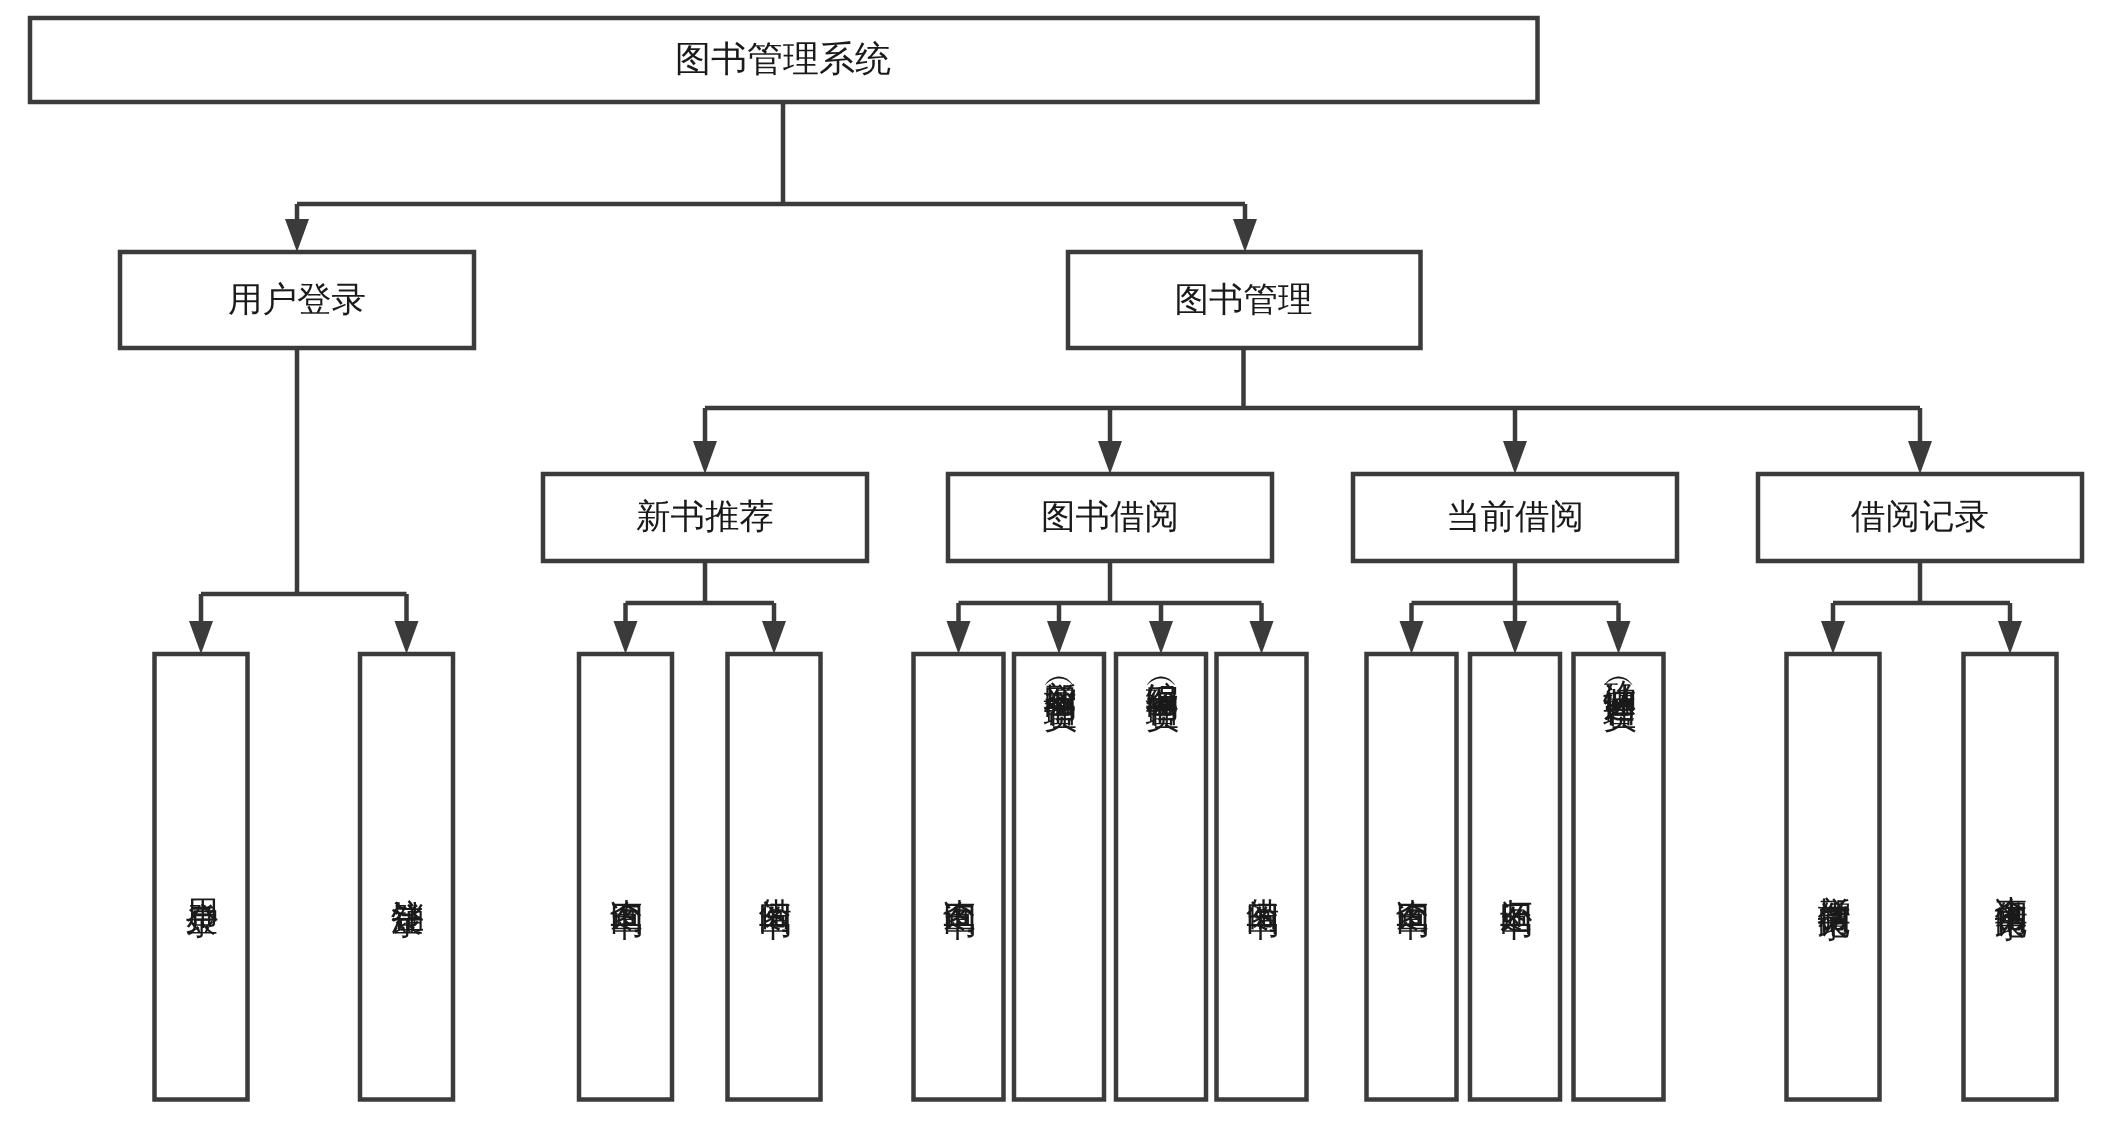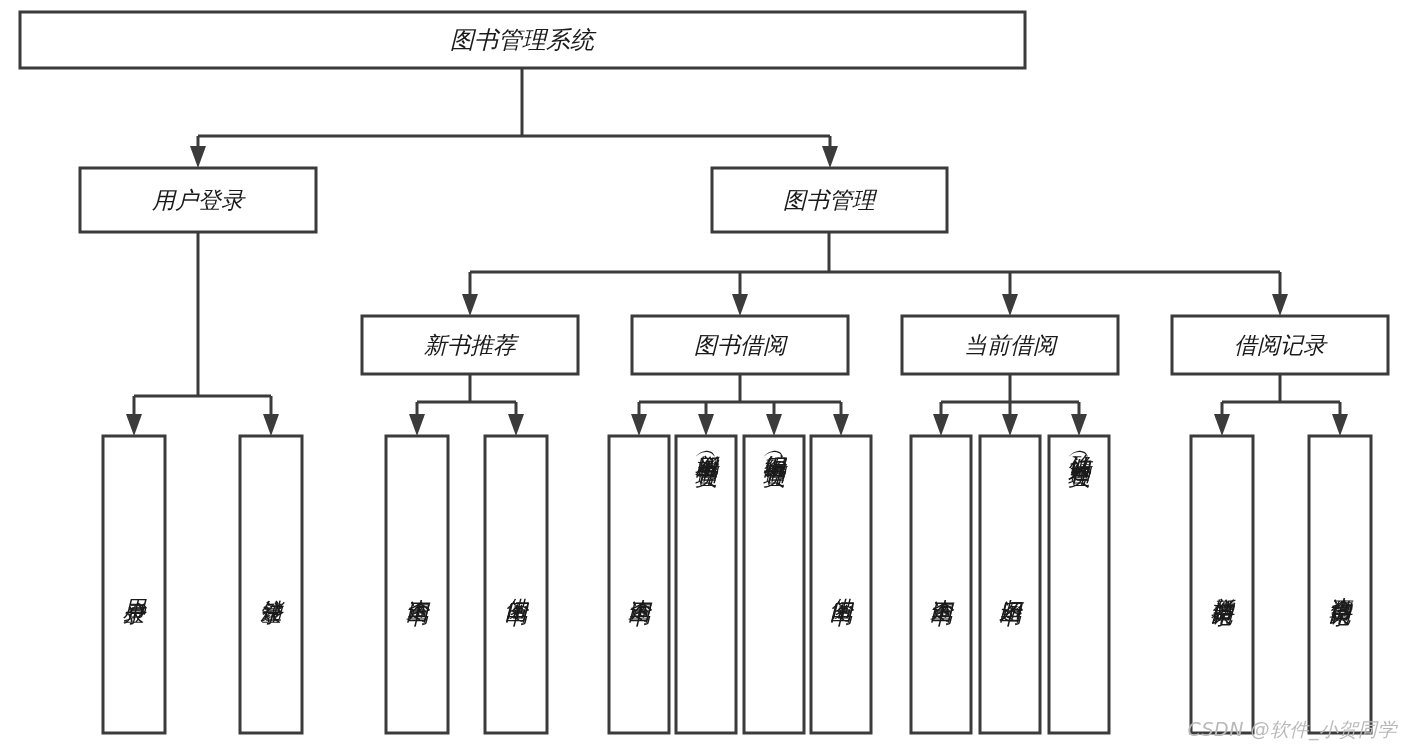--- a/index.html
+++ b/index.html
@@ -4,21 +4,21 @@
 <title>图书管理系统功能结构图</title>
 <style>
   html,body{margin:0;padding:0;}
   body{
     width:1405px;height:747px;
     background:#ffffff;
     font-family:"Liberation Sans","DejaVu Sans",sans-serif;
     overflow:hidden;
     position:relative;
   }
-  #diagram-root{position:relative;width:1405px;height:747px;font-style:italic;}
+  #diagram-root{position:relative;width:1405px;height:747px;}
   svg#tree{position:absolute;left:0;top:0;width:1405px;height:747px;display:block;}
 
   .node-rect{fill:#ffffff;stroke:#3b3b3b;stroke-width:3;}
   .connector{stroke:#3b3b3b;stroke-width:3;fill:none;}
   .arrow-head{fill:#3b3b3b;stroke:none;}
 
   .node-label{
     fill:#1a1a1a;
     font-family:"DejaVu Sans","Liberation Sans",sans-serif;
     font-size:23px;
@@ -237,14 +237,13 @@
     <span class="leaf-label-text">确认归还（管理员）</span>
   </div>
 
   <div class="leaf-label-box" style="left:1191px;top:436px;width:62px;height:297px;">
     <span class="leaf-label-text">新增借阅记录</span>
   </div>
   <div class="leaf-label-box" style="left:1309px;top:436px;width:62px;height:297px;">
     <span class="leaf-label-text">查询借阅记录</span>
   </div>
 
-  <div class="watermark">CSDN @软件_小贺同学</div>
 </div>
 
 </body></html>

